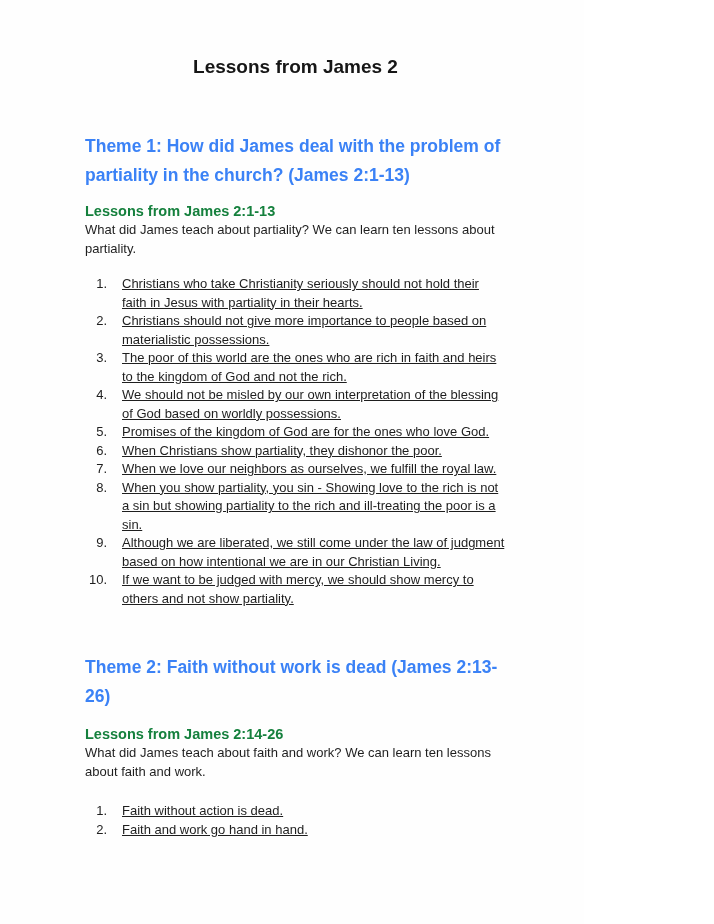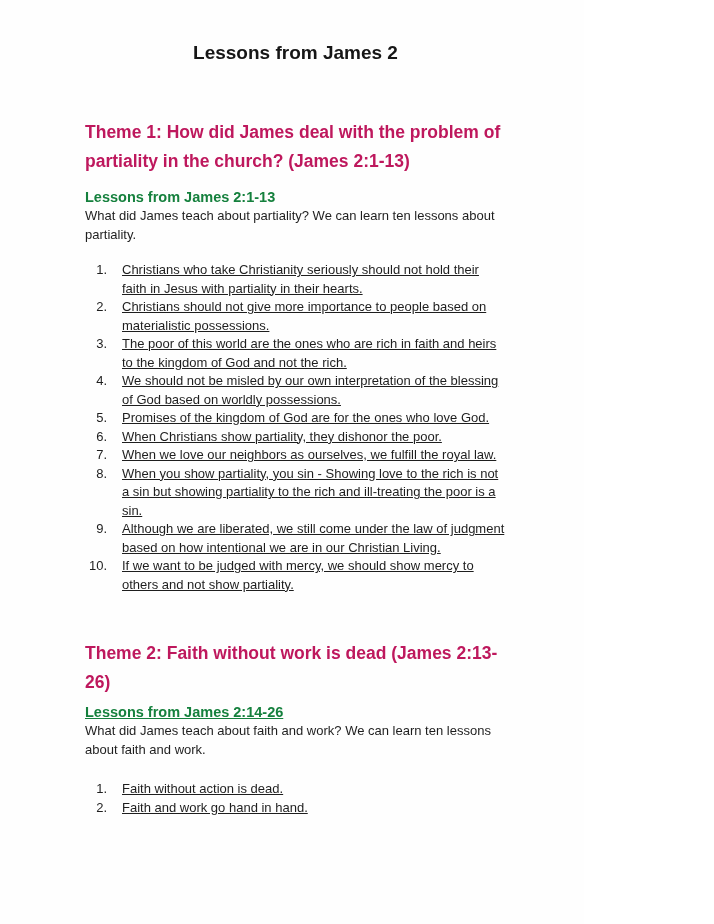--- a/index.html
+++ b/index.html
@@ -6,50 +6,50 @@
     margin: 0;
     padding: 0;
     background: #ffffff;
   }
   .page {
     position: relative;
     width: 584px;
     height: 924px;
     box-sizing: border-box;
     background: #fefefe;
-    padding: 42px 78px 0 85px;
+    padding: 56px 78px 0 85px;
     font-family: "Liberation Sans", sans-serif;
     font-size: 13px;
     color: #1e1e1e;
     overflow: hidden;
     -webkit-font-smoothing: antialiased;
   }
   .doc-title {
     font-size: 19px;
     font-weight: bold;
     line-height: 22px;
     text-align: center;
     color: #161616;
   }
   .theme-heading {
     font-size: 17.5px;
     font-weight: bold;
     line-height: 29px;
-    color: #be185d;
+    color: #3b82f6;
   }
   .section-1 .theme-heading { margin-top: 54px; }
   .section-2 .theme-heading { margin-top: 45px; }
   .sub-heading {
     font-size: 14.5px;
     font-weight: bold;
     line-height: 18px;
     color: #15803d;
   }
   .section-1 .sub-heading { margin-top: 12px; }
-  .section-2 .sub-heading { margin-top: 6px; text-decoration: underline; }
+  .section-2 .sub-heading { margin-top: 14px; }
   .intro {
     line-height: 19px;
   }
   .lesson-list { margin-top: 17px; }
   .section-2 .lesson-list { margin-top: 21px; }
   .list-row {
     display: flex;
     line-height: 18.5px;
   }
   .num {

